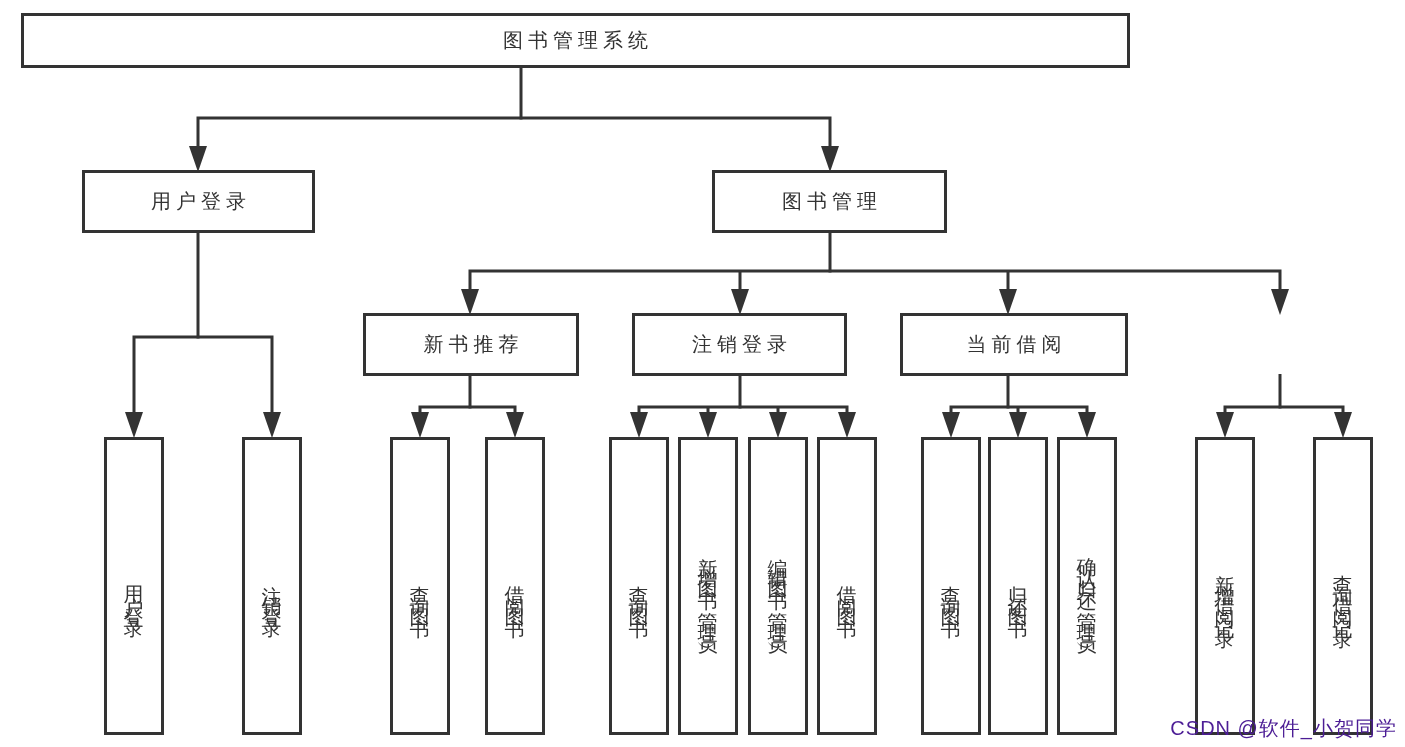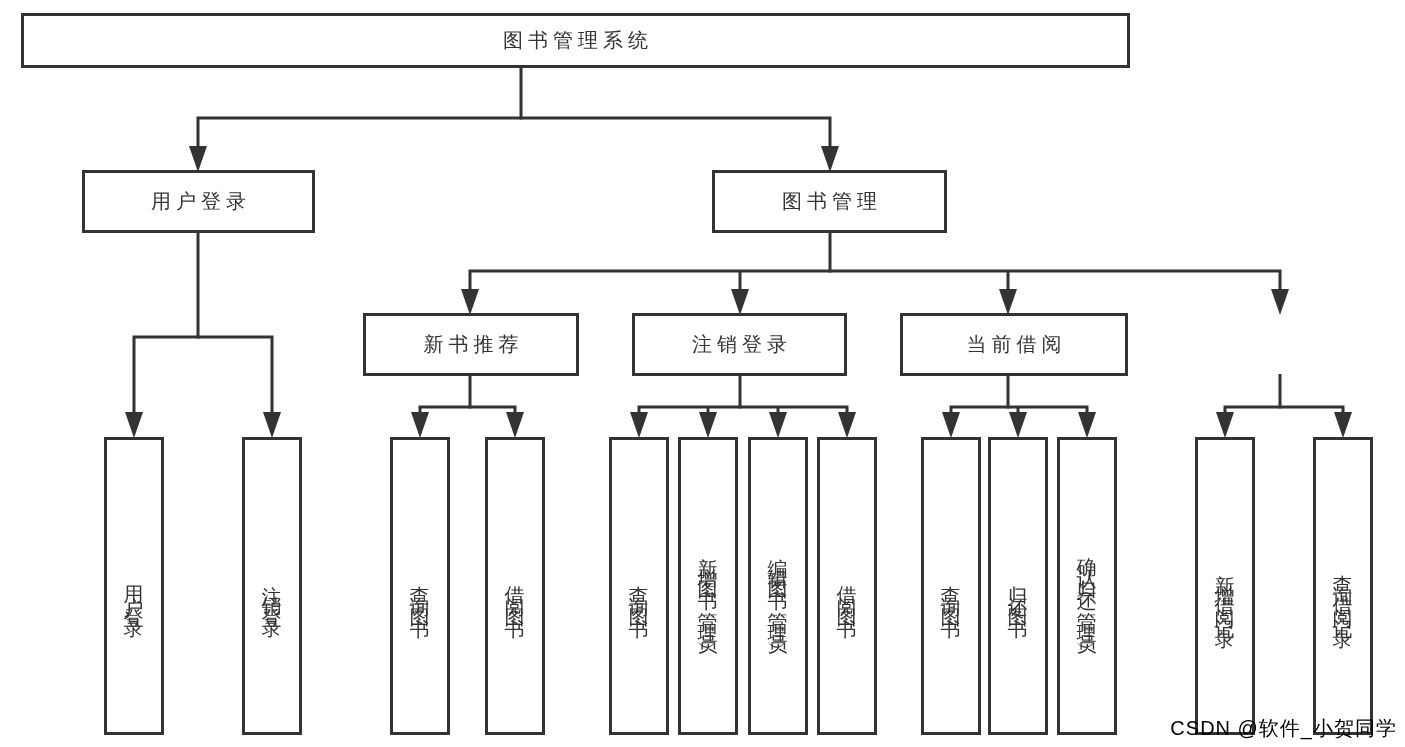--- a/index.html
+++ b/index.html
@@ -51,21 +51,21 @@
     line-height: 1;
     white-space: nowrap;
     padding-top: 11px; 
     color: #333333;
   }
   #watermark {
     position: absolute;
     right: 8px;
     bottom: 5px;
     font-size: 20px;
-    color: #000000;
+    color: #4c1d95;
     letter-spacing: 1px;
     z-index: 3;
     white-space: nowrap;
     margin-top: 27px;
   }
 </style>
 </head>
 <body>
 
 <div id="canvas">

